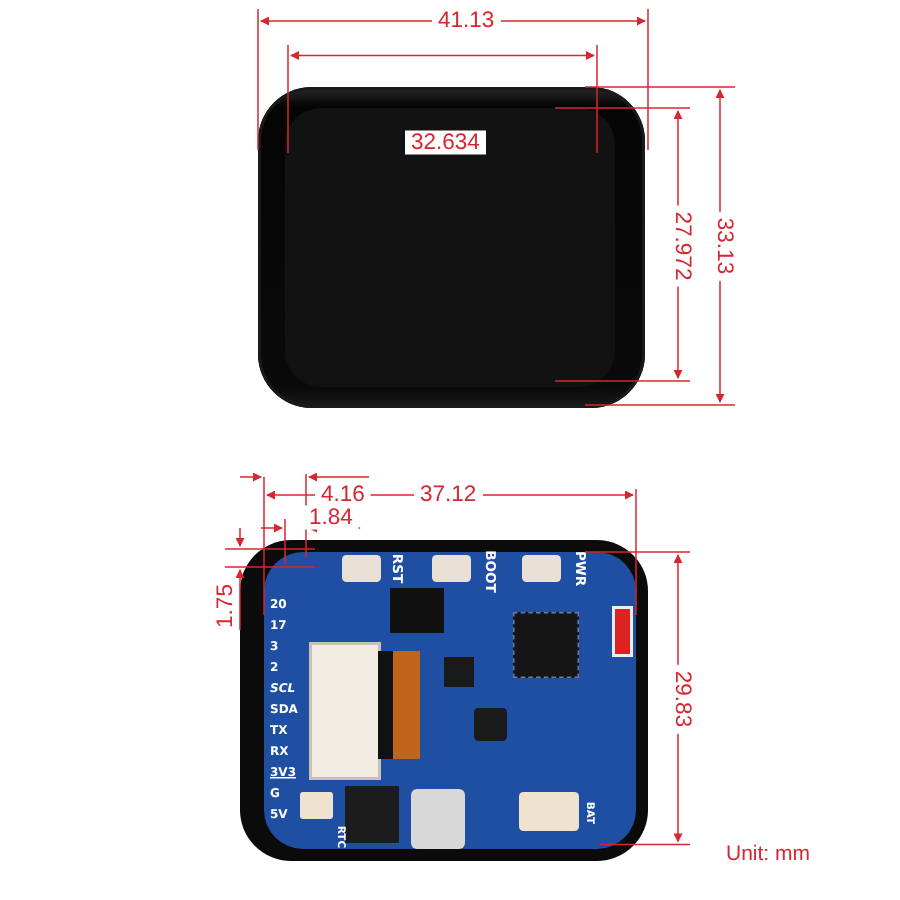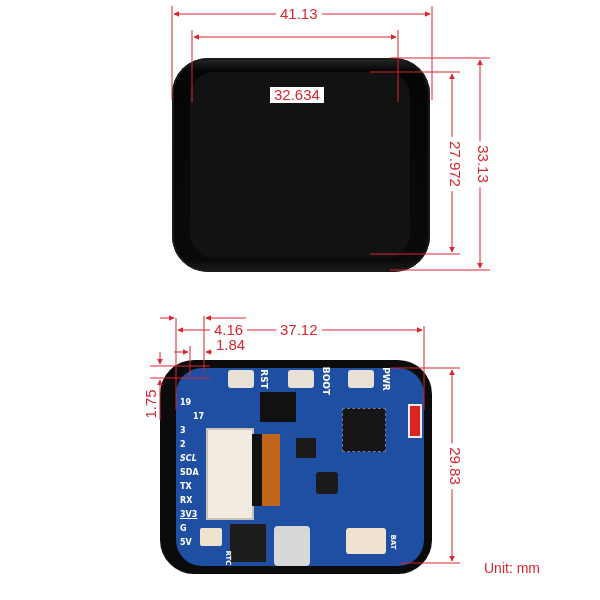--- a/index.html
+++ b/index.html
@@ -24,22 +24,22 @@
   <div class="abs" style="left:16px; top:8px; width:248px; height:198px; border-radius:26px; background:#1f4fa3;">
 
     <div class="abs" style="left:52px; top:2px; width:26px; height:18px; background:#e9e1d6; border-radius:3px;"></div>
     <div class="abs" style="left:112px; top:2px; width:26px; height:18px; background:#e9e1d6; border-radius:3px;"></div>
     <div class="abs" style="left:172px; top:2px; width:26px; height:18px; background:#e9e1d6; border-radius:3px;"></div>
     <span class="abs silk vtext" style="left:78px; top:6px;">RST</span>
     <span class="abs silk vtext" style="left:136px; top:8px;">BOOT</span>
     <span class="abs silk vtext" style="left:198px; top:6px;">PWR</span>
 
     <div class="abs" style="left:4px; top:30px; width:22px;">
-      <div class="pin-label" style="height:14px;">19</div>
-      <div class="pin-label" style="height:14px;margin-left:13px;">17</div>
+      <div class="pin-label" style="height:14px;">20</div>
+      <div class="pin-label" style="height:14px;">17</div>
       <div class="pin-label" style="height:14px;">3</div>
       <div class="pin-label" style="height:14px;">2</div>
       <div class="pin-label" style="height:14px;font-style:italic;">SCL</div>
       <div class="pin-label" style="height:14px;">SDA</div>
       <div class="pin-label" style="height:14px;">TX</div>
       <div class="pin-label" style="height:14px;">RX</div>
       <div class="pin-label" style="height:14px;text-decoration:underline;">3V3</div>
       <div class="pin-label" style="height:14px;">G</div>
       <div class="pin-label" style="height:14px;">5V</div>
     </div>
@@ -102,24 +102,24 @@
     <line x1="150" y1="378" x2="210" y2="378"></line>
     <line x1="160" y1="352" x2="160" y2="364" marker-end="url(#arr)"></line>
     <line x1="160" y1="420" x2="160" y2="380" marker-end="url(#arr)"></line>
 
     <line x1="390" y1="368" x2="460" y2="368"></line>
     <line x1="400" y1="563" x2="460" y2="563"></line>
     <line x1="452" y1="370" x2="452" y2="561" marker-start="url(#arr)" marker-end="url(#arr)"></line>
   </g>
 </svg>
 
-<span class="abs dim-text" style="left:276px; top:6px;">41.13</span>
+<span class="abs dim-text" style="left:288px; top:6px;">41.13</span>
 <span class="abs dim-text" style="left:270px; top:47px;margin-top:40px;">32.634</span>
 <span class="abs dim-text vtext" style="left:460px; top:156px;">33.13</span>
 <span class="abs dim-text vtext" style="left:428px; top:156px;">27.972</span>
 
 <span class="abs dim-text" style="left:210px; top:303px;margin-top:19px;">4.16</span>
 <span class="abs dim-text" style="left:276px; top:322px;">37.12</span>
-<span class="abs dim-text" style="left:212px; top:337px;">1.84</span>
+<span class="abs dim-text" style="left:202px; top:337px;">1.84</span>
 <span class="abs dim-text vtext-l" style="left:132px; top:396px;">1.75</span>
 <span class="abs dim-text vtext" style="left:432px; top:458px;">29.83</span>
 
 <span class="abs unit" style="left:484px; top:560px;">Unit: mm</span>
 
 </body></html>

